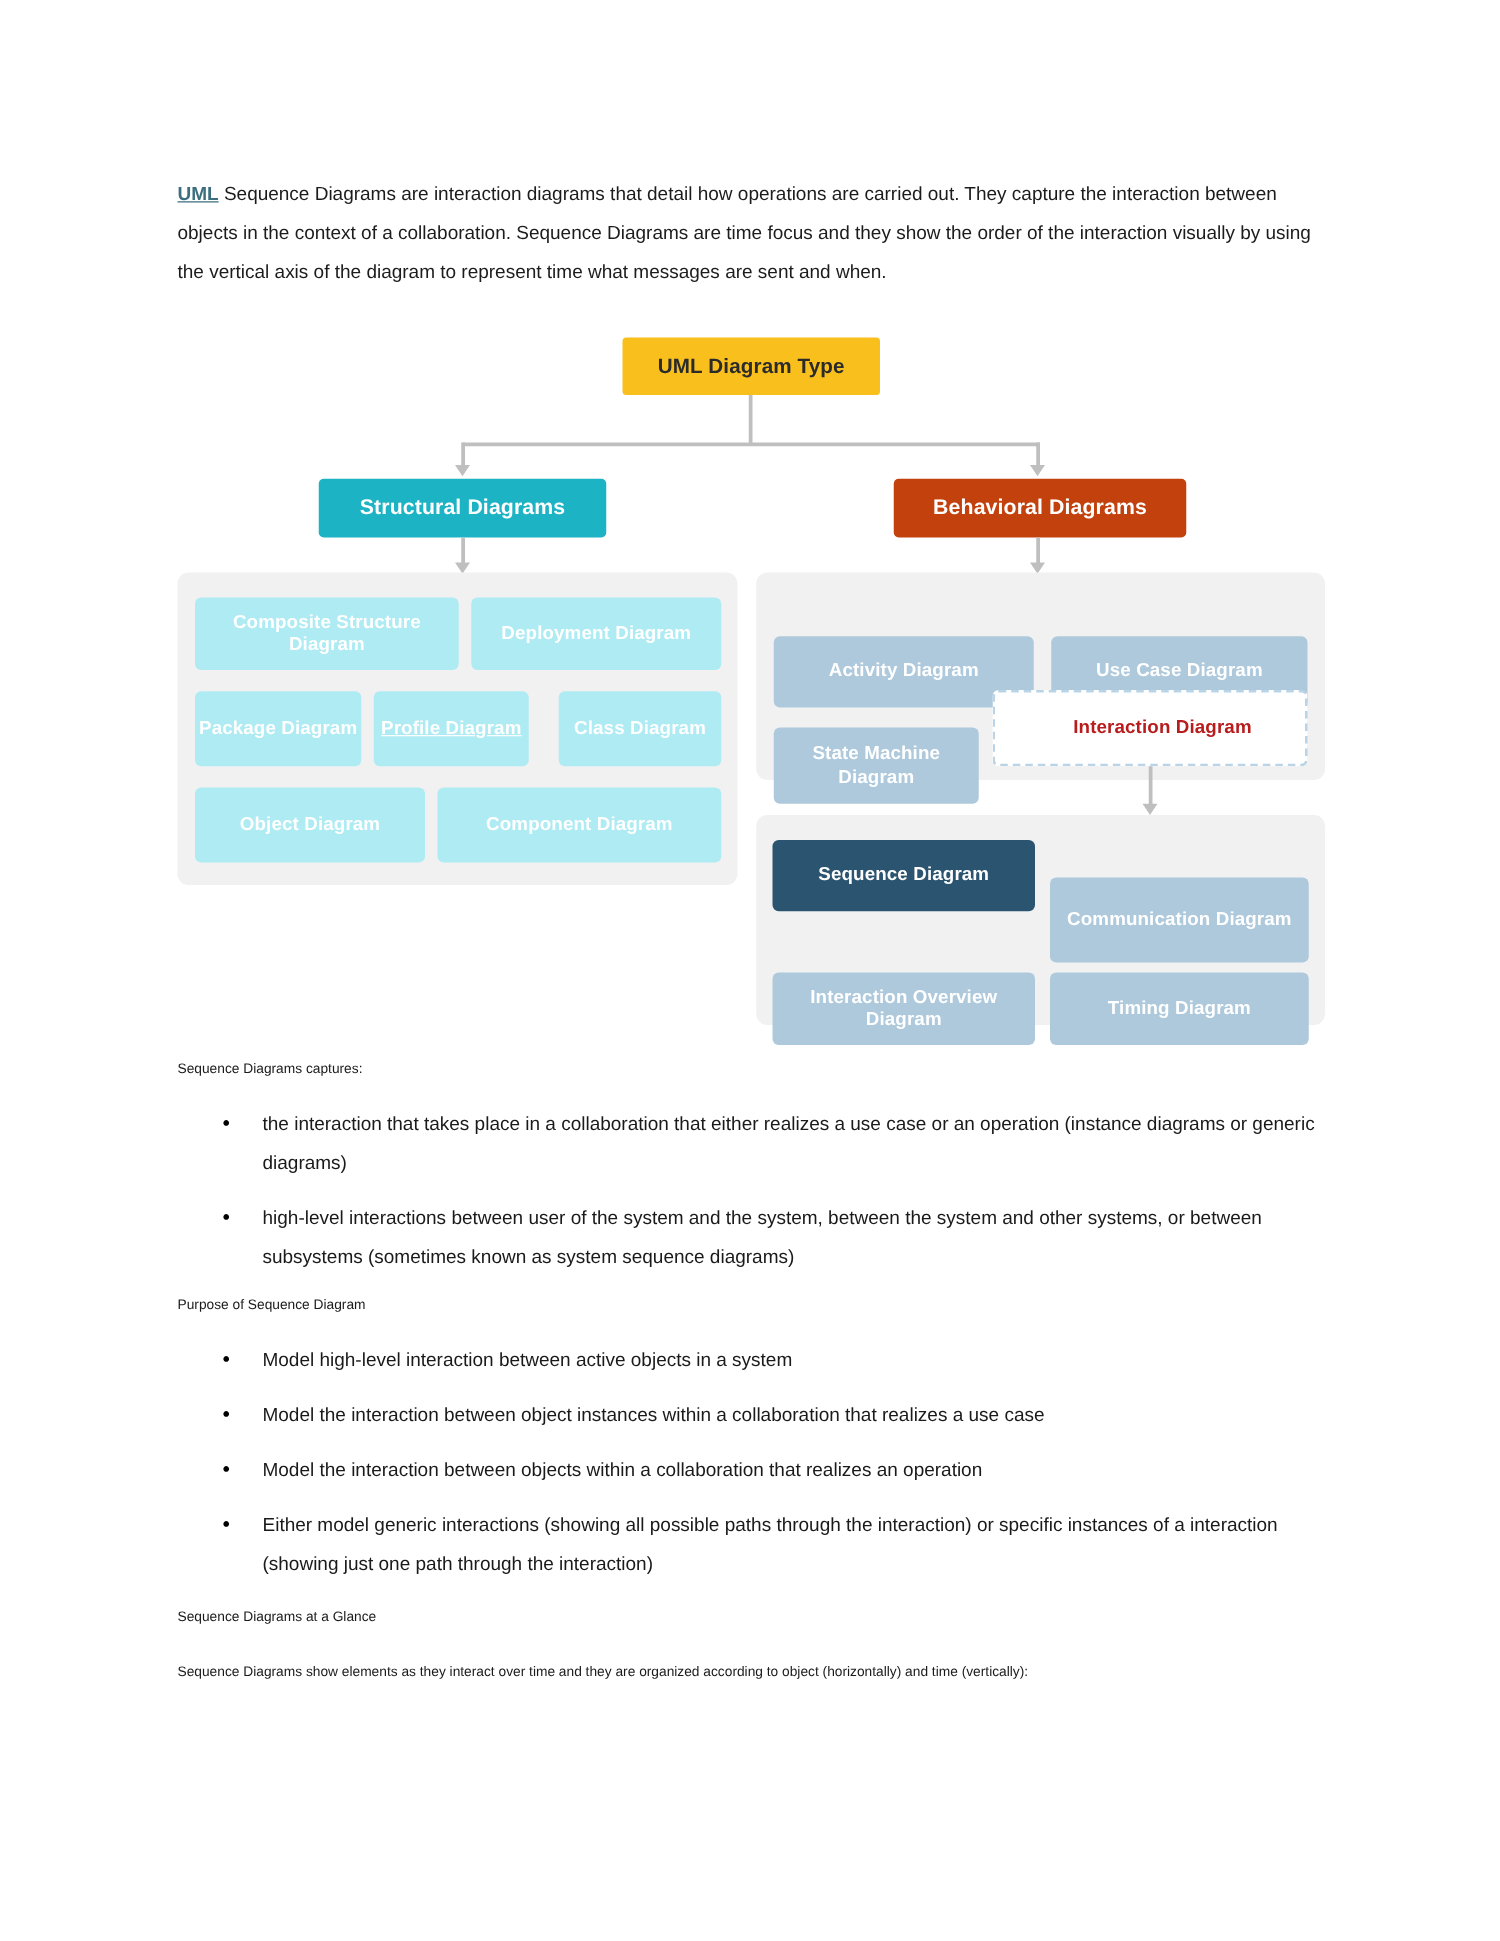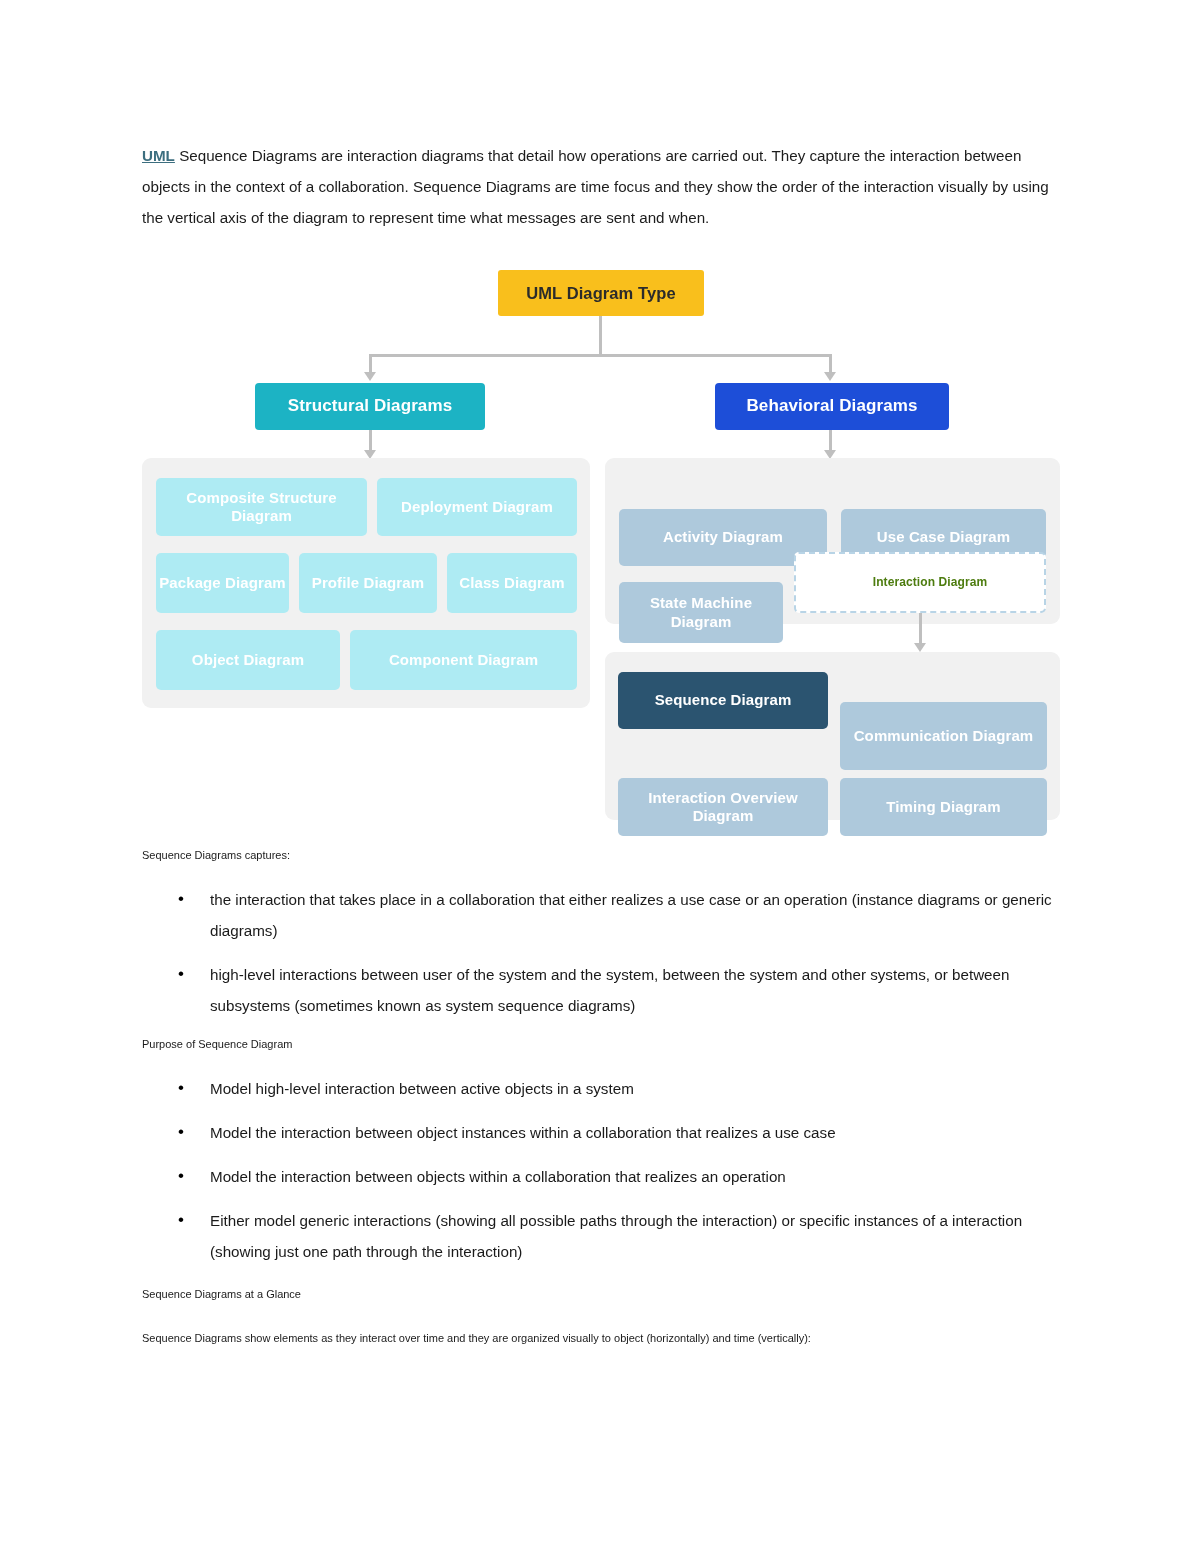--- a/index.html
+++ b/index.html
@@ -79,21 +79,21 @@
     color: #2b2b2b;
     font-size: 16.5px;
     border-radius: 3px;
   }
   .node-structural {
     background: #1cb3c4;
     color: #ffffff;
     font-size: 17px;
   }
   .node-behavioral {
-    background: #1d4ed8;
+    background: #c2410c;
     color: #ffffff;
     font-size: 17px;
   }
   .panel {
     position: absolute;
     background: #f1f1f1;
     border-radius: 9px;
   }
   .node-struct-item {
     background: #aeebf3;
@@ -103,22 +103,22 @@
   }
   .node-behav-item {
     background: #aec9dc;
     color: #ffffff;
     font-size: 15px;
     border-radius: 5px;
     margin-top: 30px;
   }
   .node-dashed {
     background: #ffffff;
-    color: #4d7c0f;
-    font-size: 12px;
+    color: #b91c1c;
+    font-size: 15px;
     border: 2px dashed #b8d4e6;
     border-radius: 5px;
     padding-left: 20px;
   }
   .node-highlight {
     background: #2b5470;
     color: #ffffff;
     font-size: 15px;
     border-radius: 5px;
   }
@@ -155,21 +155,21 @@
 
     <div class="conn-line-v" style="left:369px; top:430px; height:22px;"></div>
     <div class="arrowhead" style="left:364px; top:450px;"></div>
     <div class="conn-line-v" style="left:829px; top:430px; height:22px;"></div>
     <div class="arrowhead" style="left:824px; top:450px;"></div>
 
     <div class="panel" style="left:142px; top:458px; width:448px; height:250px;"></div>
     <div class="node node-struct-item" style="left:156px; top:478px; width:211px; height:58px;">Composite Structure Diagram</div>
     <div class="node node-struct-item" style="left:377px; top:478px; width:200px; height:58px;">Deployment Diagram</div>
     <div class="node node-struct-item" style="left:156px; top:553px; width:133px; height:60px;">Package Diagram</div>
-    <div class="node node-struct-item" style="left:299px; top:553px; width:138px; height:60px;">Profile Diagram</div>
+    <div class="node node-struct-item" style="left:299px; top:553px; width:124px; height:60px;text-decoration:underline;">Profile Diagram</div>
     <div class="node node-struct-item" style="left:447px; top:553px; width:130px; height:60px;">Class Diagram</div>
     <div class="node node-struct-item" style="left:156px; top:630px; width:184px; height:60px;">Object Diagram</div>
     <div class="node node-struct-item" style="left:350px; top:630px; width:227px; height:60px;">Component Diagram</div>
 
     <div class="panel" style="left:605px; top:458px; width:455px; height:166px;"></div>
     <div class="node node-behav-item" style="left:619px; top:479px; width:208px; height:57px;">Activity Diagram</div>
     <div class="node node-behav-item" style="left:841px; top:479px; width:205px; height:57px;">Use Case Diagram</div>
     <div class="node node-behav-item" style="left:619px; top:552px; width:164px; height:61px;">State Machine Diagram</div>
     <div class="node node-dashed" style="left:794px; top:552px; width:252px; height:61px;">Interaction Diagram</div>
 
@@ -193,15 +193,15 @@
   <div class="para" style="top:1029px;">Purpose of Sequence Diagram</div>
 
   <ul class="bullets" style="top:1073px;">
     <li>Model high-level interaction between active objects in a system</li>
     <li>Model the interaction between object instances within a collaboration that realizes a use case</li>
     <li>Model the interaction between objects within a collaboration that realizes an operation</li>
     <li>Either model generic interactions (showing all possible paths through the interaction) or specific instances of a interaction (showing just one path through the interaction)</li>
   </ul>
 
   <div class="para" style="top:1279px;">Sequence Diagrams at a Glance</div>
-  <div class="para" style="top:1323px;">Sequence Diagrams show elements as they interact over time and they are organized visually to object (horizontally) and time (vertically):</div>
+  <div class="para" style="top:1323px;">Sequence Diagrams show elements as they interact over time and they are organized according to object (horizontally) and time (vertically):</div>
 
 </div>
 
 </body></html>

